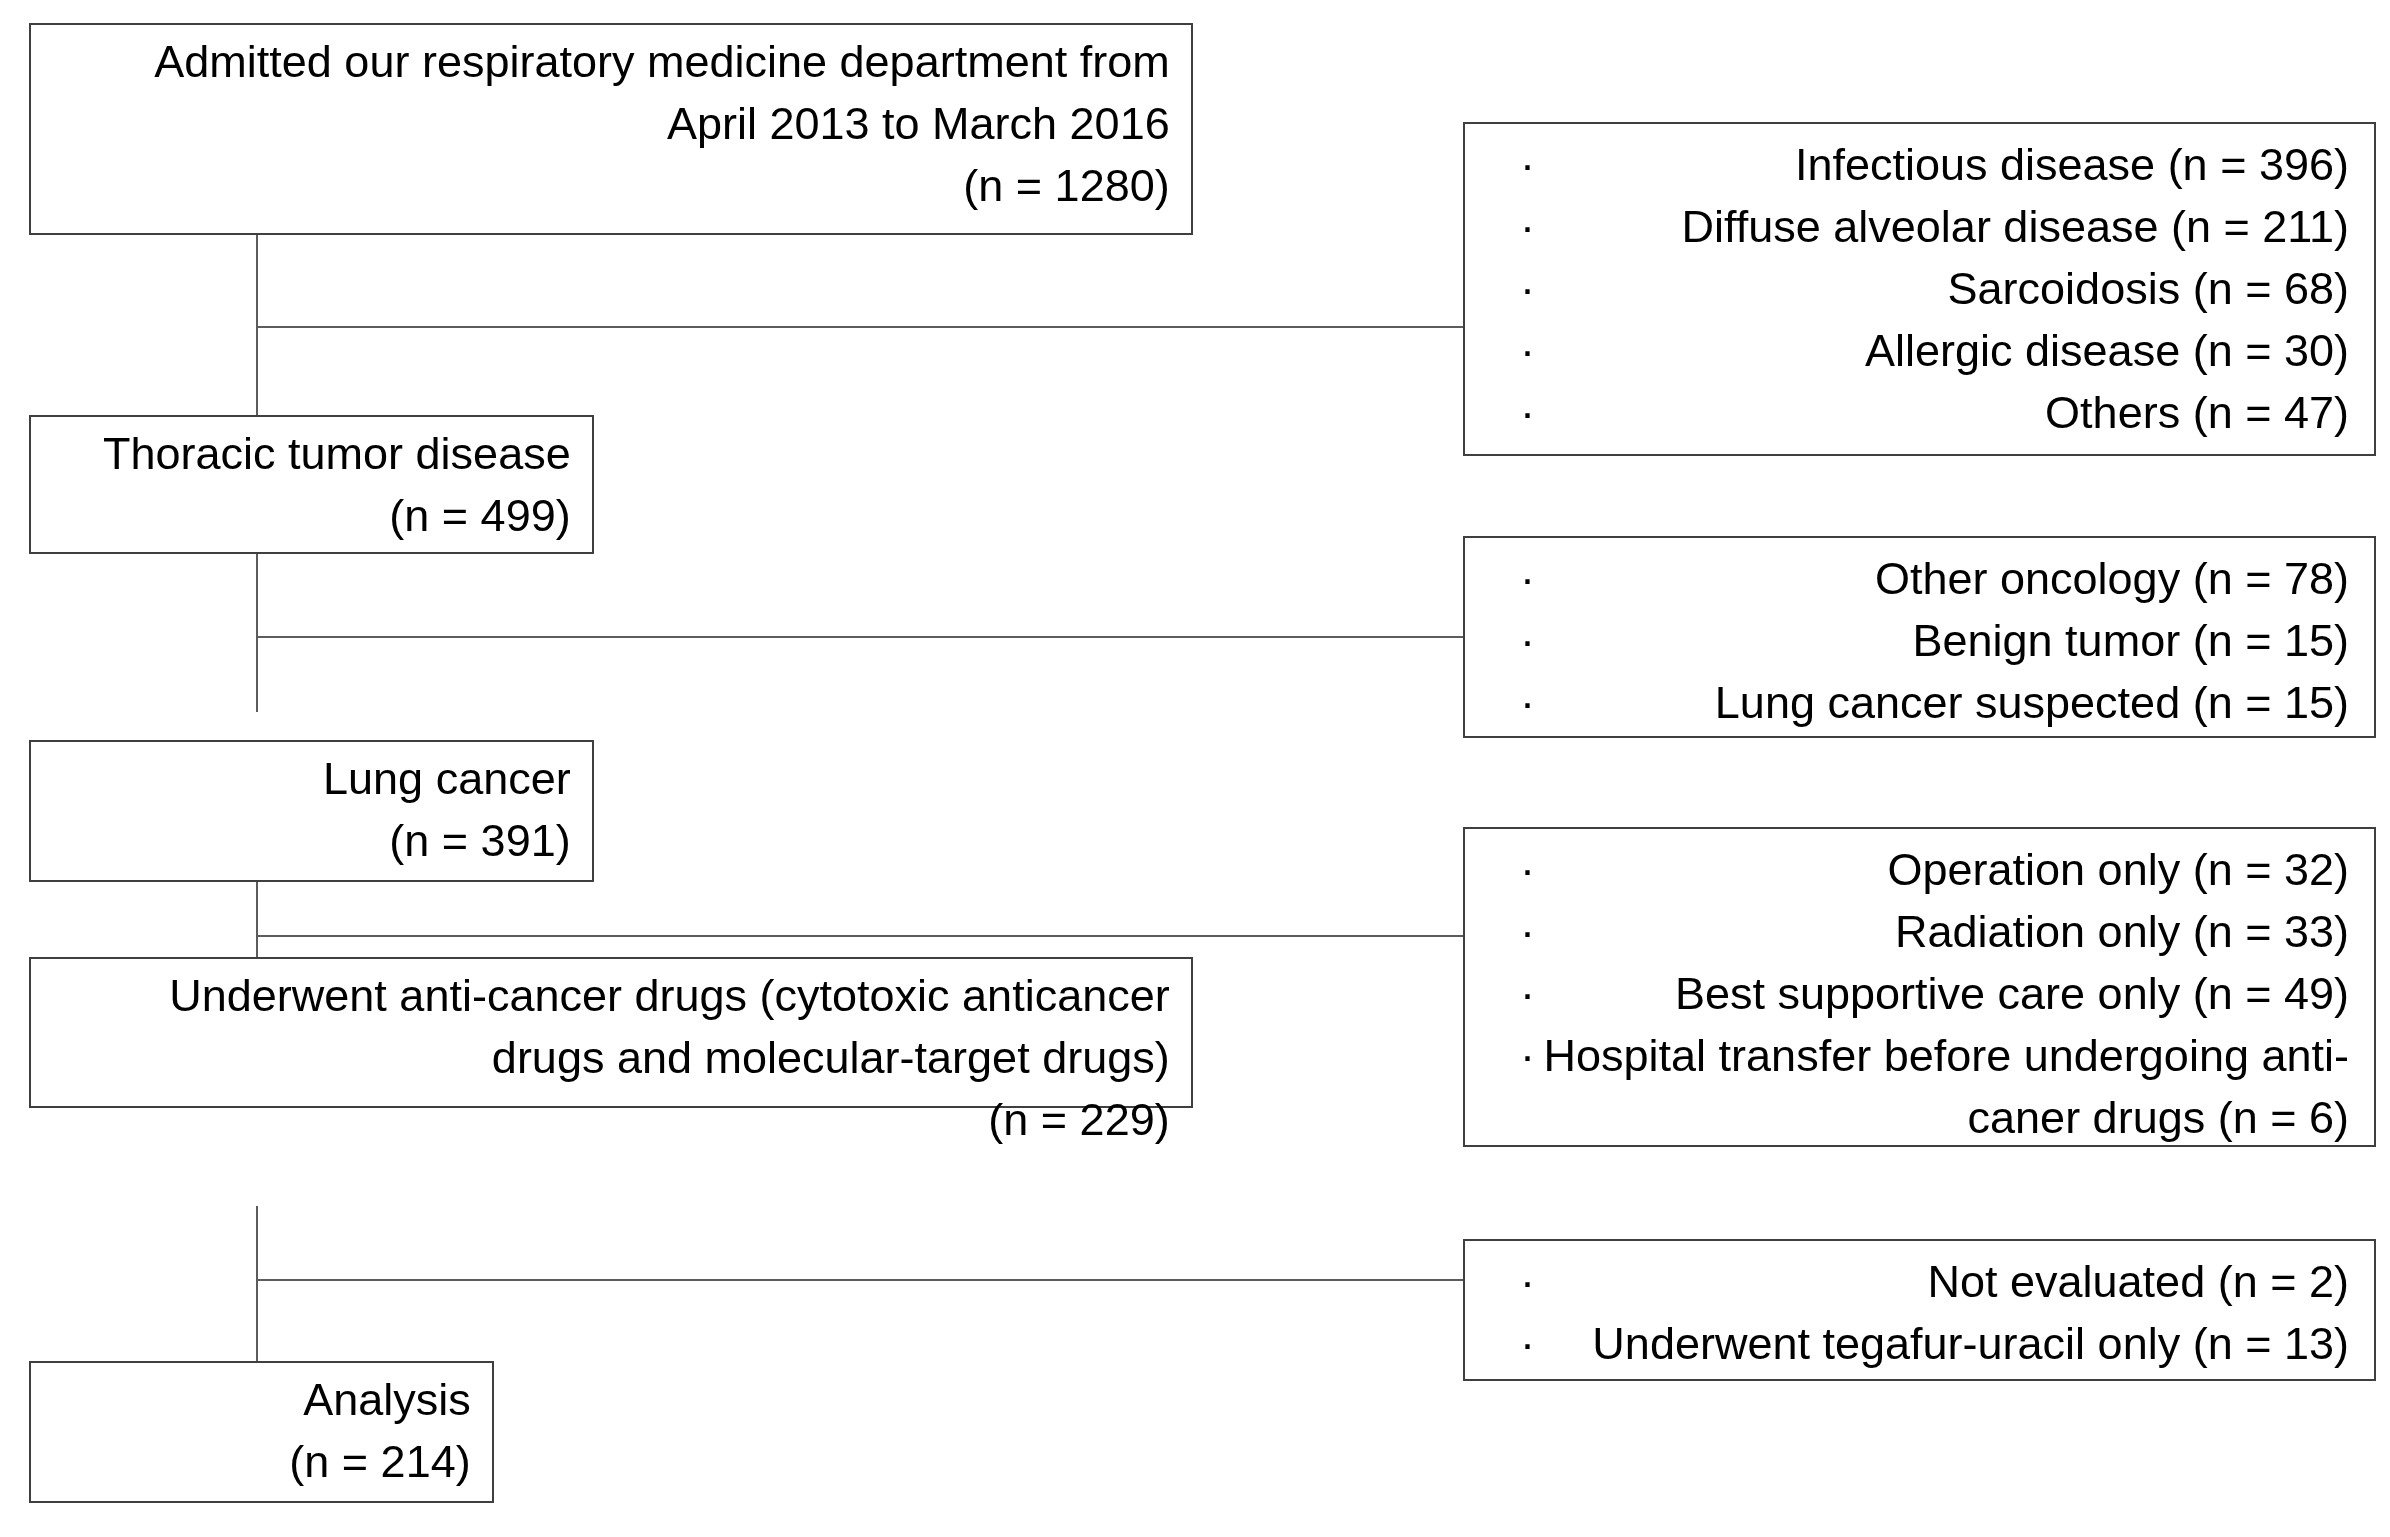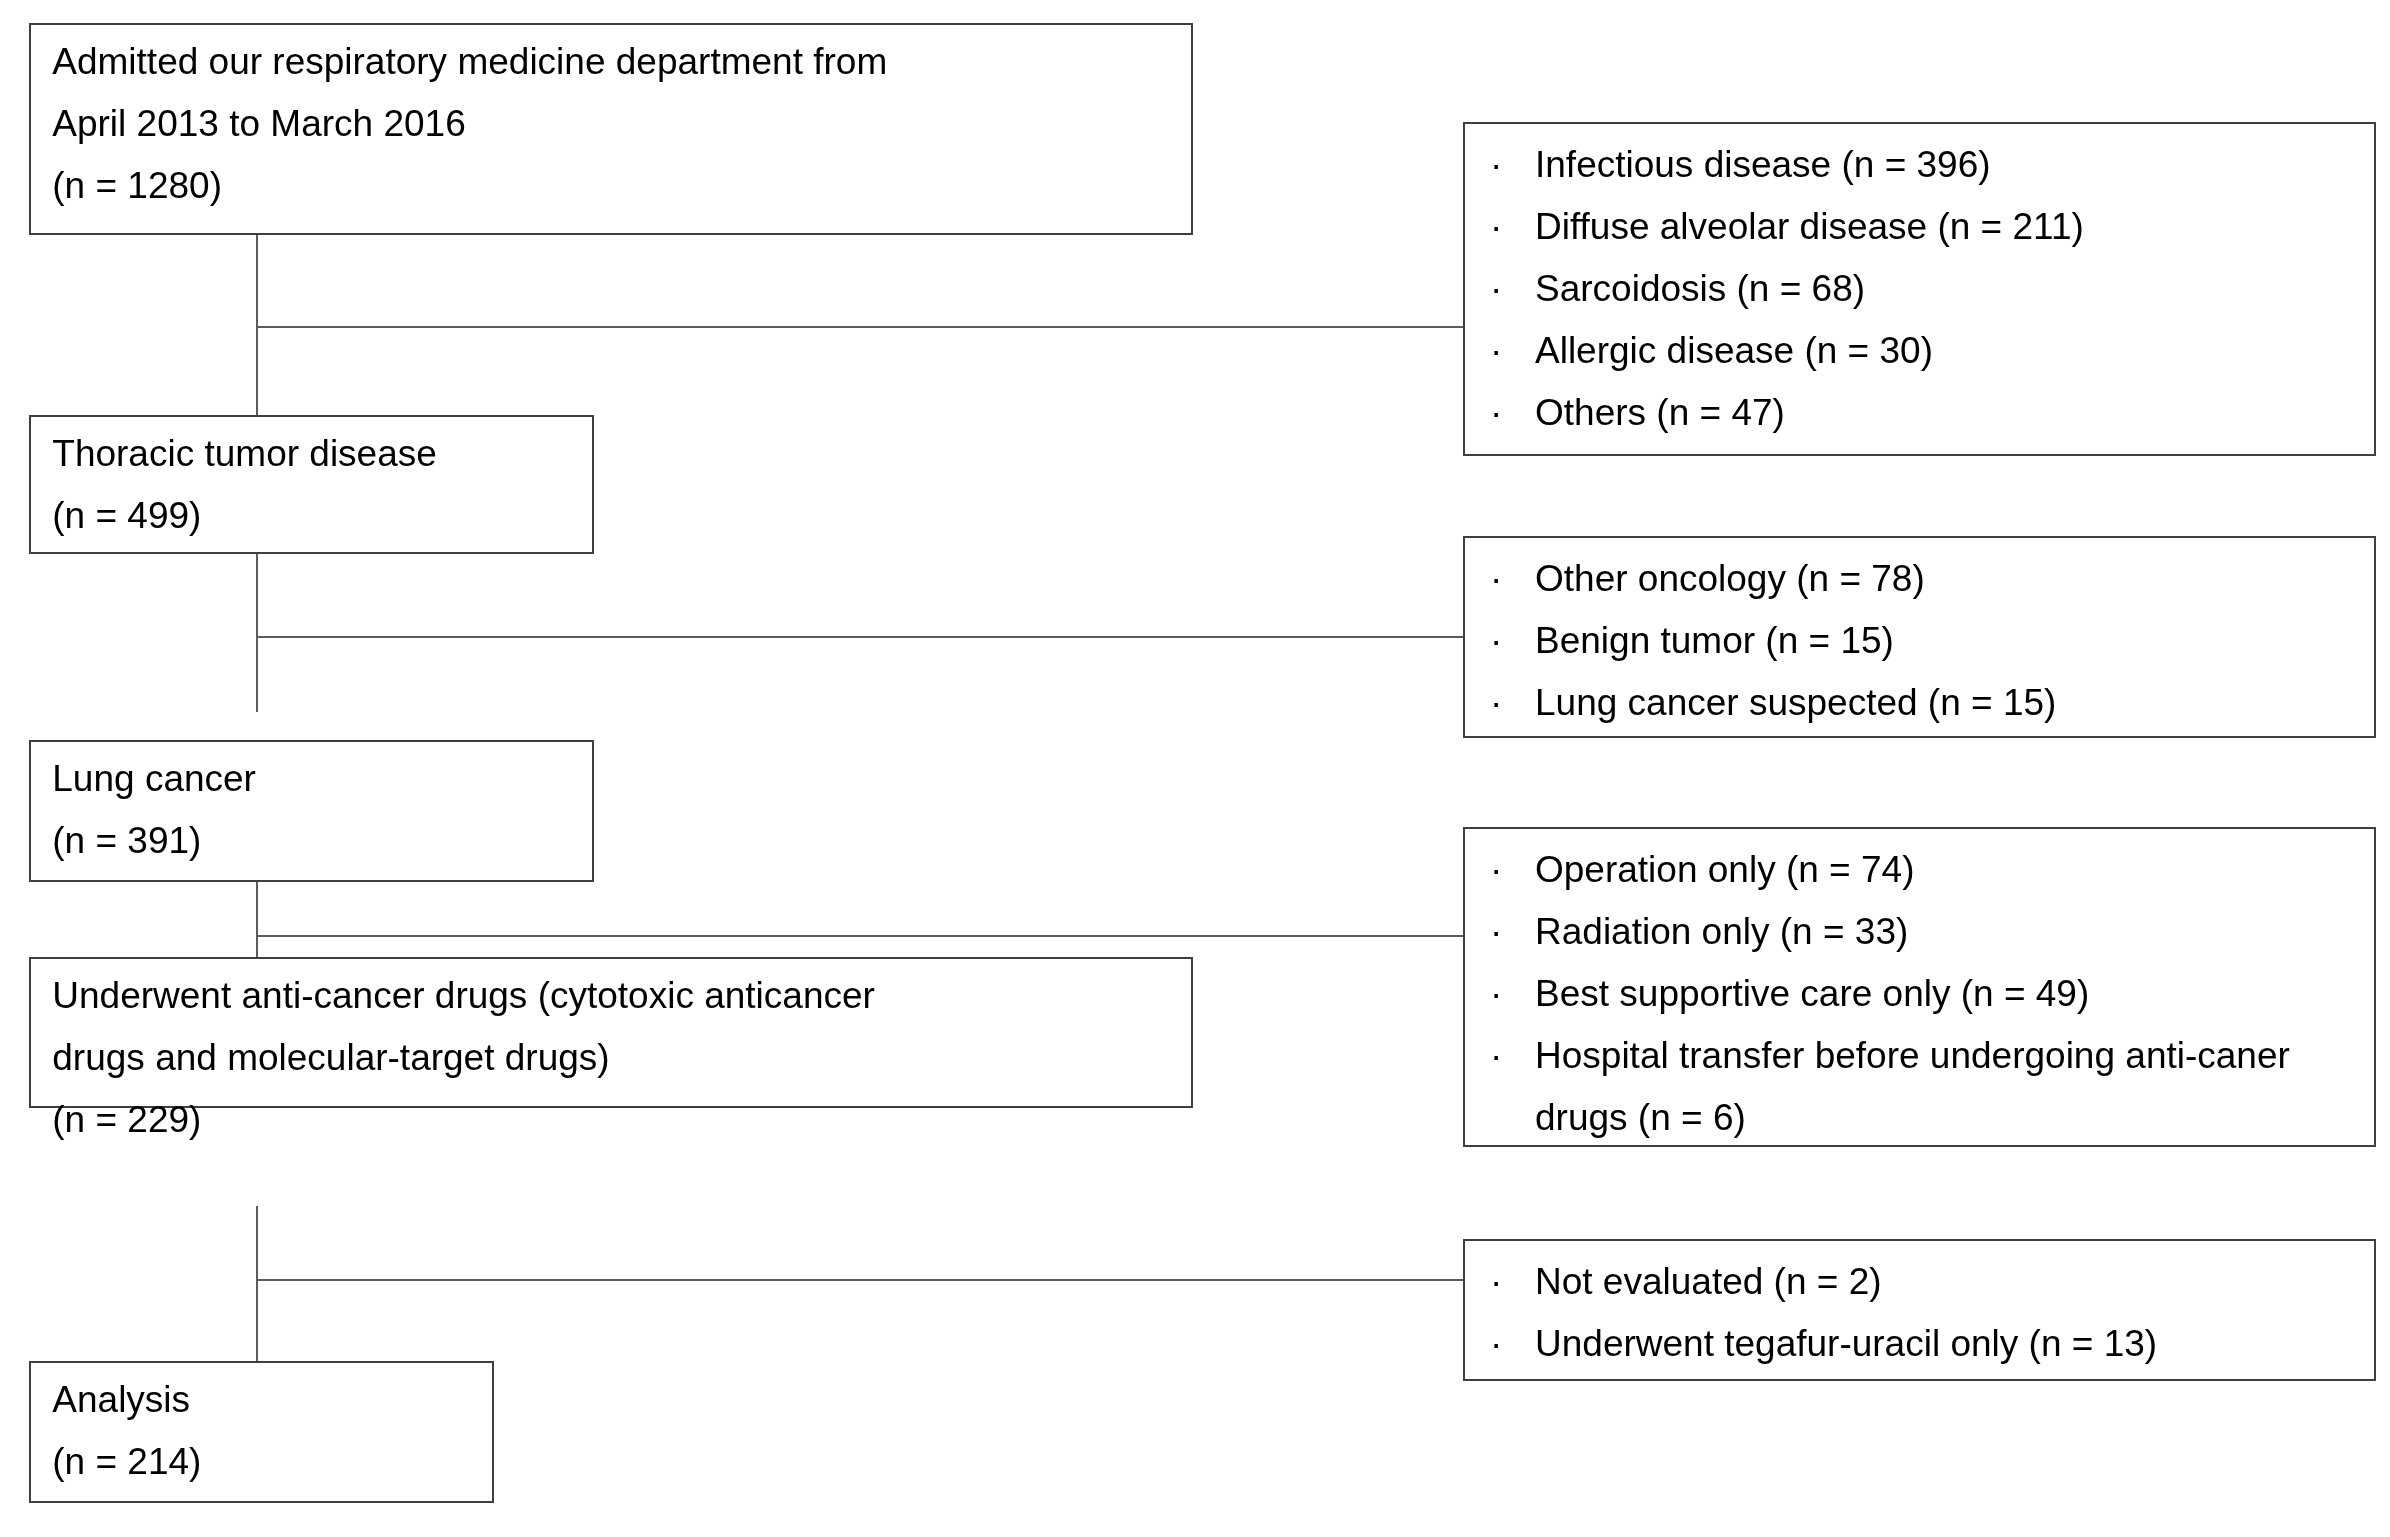--- a/index.html
+++ b/index.html
@@ -8,22 +8,23 @@
     width:2390px;height:1537px;
     background:#ffffff;
     font-family:"Liberation Sans", sans-serif;
     color:#000000;
   }
   .box{
     position:absolute;
     box-sizing:border-box;
     border:2.9px solid #3f3f3f;
     background:#ffffff;
-    font-size:37px;
+    font-size:45px;
     line-height:62px;
+    text-align:right;
   }
   .box.main{padding:5.8px 21.3px;}
   .box.side{padding:9.7px 25px;}
   .line{white-space:nowrap;}
   .item{display:flex;align-items:flex-start;}
   .bullet{flex:0 0 45px;}
   .item-text{flex:1 1 auto;}
   .conn{position:absolute;background:#5c5c5c;}
   .conn.v{width:1.9px;}
   .conn.h{height:1.9px;}
@@ -120,21 +121,21 @@
         <span class="item-text">Benign tumor (n = 15)</span>
       </div>
       <div class="item">
         <span class="bullet">·</span>
         <span class="item-text">Lung cancer suspected (n = 15)</span>
       </div>
     </div>
   <div class="box side" id="s3">
       <div class="item">
         <span class="bullet">·</span>
-        <span class="item-text">Operation only (n = 74)</span>
+        <span class="item-text">Operation only (n = 32)</span>
       </div>
       <div class="item">
         <span class="bullet">·</span>
         <span class="item-text">Radiation only (n = 33)</span>
       </div>
       <div class="item">
         <span class="bullet">·</span>
         <span class="item-text">Best supportive care only (n = 49)</span>
       </div>
       <div class="item">

